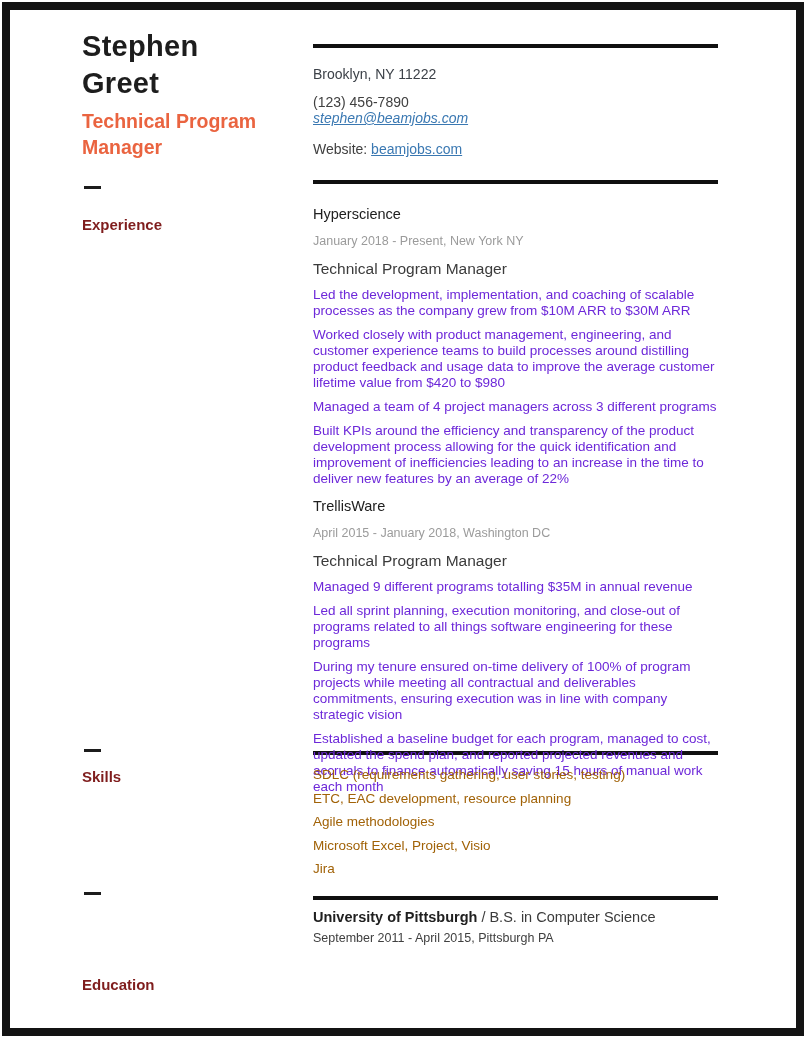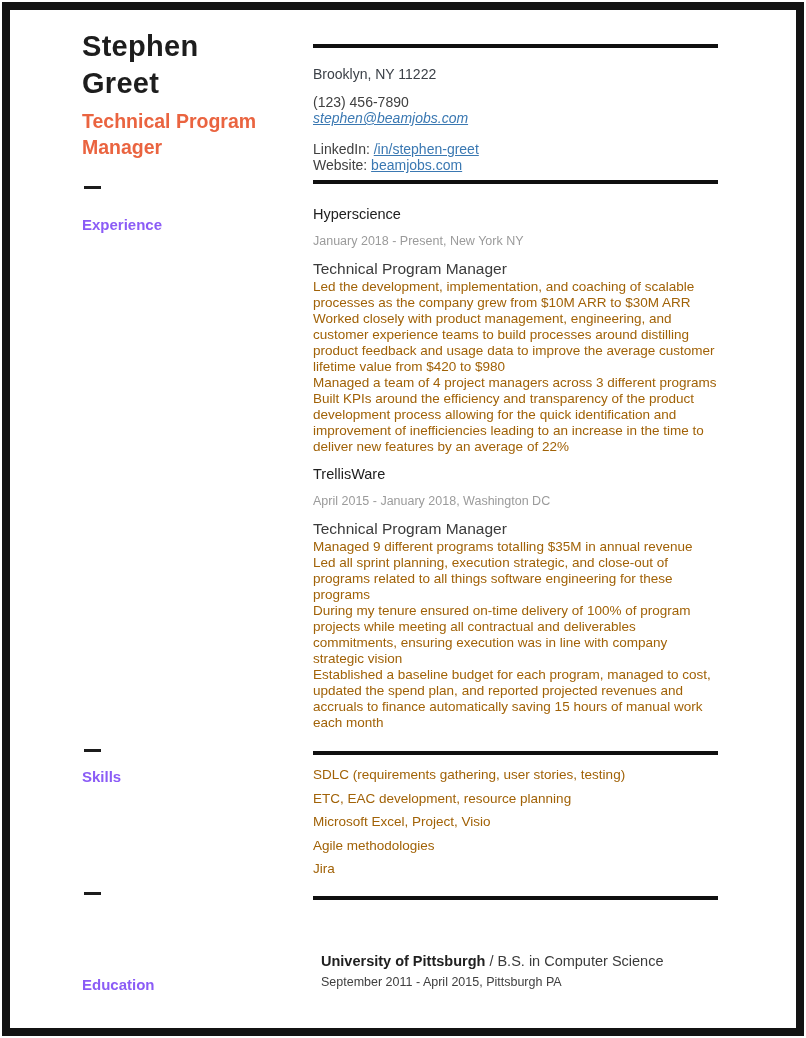--- a/index.html
+++ b/index.html
@@ -33,21 +33,21 @@
   }
   .side-dash {
     position: absolute; left: 84px; width: 17px; height: 3px;
     background: #1c1c1c;
   }
   .dash-exp { top: 186px; }
   .dash-skills { top: 749px; }
   .dash-edu { top: 892px; }
   .side-heading {
     position: absolute; left: 82px;
-    font-size: 15px; font-weight: bold; color: #8b5cf6;
+    font-size: 15px; font-weight: bold; color: #7f1d1d;
   }
   .h-exp { top: 216px; }
   .h-skills { top: 768px; }
   .h-edu { top: 950px; margin-top: 26px; }
 
   
   .rbar {
     position: absolute; left: 313px; width: 405px; height: 4px;
     background: #101010;
   }
@@ -73,32 +73,32 @@
   .company {
     font-size: 14.5px; font-weight: normal; color: #202020; line-height: 18px;
   }
   .job-meta {
     font-size: 12.5px; color: #9b9b9b; line-height: 16px; margin-top: 10px;
   }
   .role {
     font-size: 15.5px; color: #3b3b3b; line-height: 20px; margin-top: 10px;
   }
   .bullet {
-    font-size: 13.5px; line-height: 16px; color: #a16207; 
+    font-size: 13.5px; line-height: 16px; color: #6d28d9; margin-top: 8px;
   }
   .job + .job { margin-top: 10px; }
 
   .skills-list {
     position: absolute; left: 313px; top: 766px; width: 405px;
     font-size: 13.5px; color: #a16207;
   }
   .skills-list .skill { line-height: 17px; margin-bottom: 6.5px; }
 
   .education {
-    position: absolute; left: 321px; top: 908px; width: 405px; margin-top: 44px;
+    position: absolute; left: 313px; top: 908px; width: 405px;
   }
   .edu-line { font-size: 14.5px; color: #3b3b3b; line-height: 19px; }
   .edu-school { font-weight: bold; color: #202020; }
   .edu-meta { font-size: 12.5px; color: #404040; line-height: 16px; margin-top: 3px; }
 </style>
 </head>
 <body>
 
 <div class="canvas">
   <div class="frame"></div>
@@ -120,55 +120,51 @@
   <div class="rbar bar-3"></div>
   <div class="rbar bar-4"></div>
 
   <div class="contact">
     <div class="row gap-md">Brooklyn, NY 11222</div>
     <div class="row orange-text">(123) 456-7890</div>
     <div class="row gap-lg">
       <a class="link">stephen@beamjobs.com</a>
     </div>
     <div class="row">
-      <span class="orange-text">LinkedIn:</span>
-      <a class="link">/in/stephen-greet</a>
-    </div>
-    <div class="row">
       <span class="orange-text">Website:</span>
       <a class="link">beamjobs.com</a>
     </div>
   </div>
 
   <div class="experience">
     <div class="job">
       <div class="company">Hyperscience</div>
       <div class="job-meta">January 2018 - Present, New York NY</div>
       <div class="role">Technical Program Manager</div>
       <div class="bullet">Led the development, implementation, and coaching of scalable processes as the company grew from $10M ARR to $30M ARR</div>
       <div class="bullet">Worked closely with product management, engineering, and customer experience teams to build processes around distilling product feedback and usage data to improve the average customer lifetime value from $420 to $980</div>
       <div class="bullet">Managed a team of 4 project managers across 3 different programs</div>
       <div class="bullet">Built KPIs around the efficiency and transparency of the product development process allowing for the quick identification and improvement of inefficiencies leading to an increase in the time to deliver new features by an average of 22%</div>
     </div>
     <div class="job">
       <div class="company">TrellisWare</div>
       <div class="job-meta">April 2015 - January 2018,  Washington DC</div>
       <div class="role">Technical Program Manager</div>
       <div class="bullet">Managed 9 different programs totalling $35M in annual revenue</div>
-      <div class="bullet">Led all sprint planning, execution strategic, and close-out of programs related to all things software engineering for these programs</div>
+      <div class="bullet">Led all sprint planning, execution monitoring, and close-out of programs related to all things software engineering for these programs</div>
       <div class="bullet">During my tenure ensured on-time delivery of 100% of program projects while meeting all contractual and deliverables commitments, ensuring execution was in line with company strategic vision</div>
       <div class="bullet">Established a baseline budget for each program, managed to cost, updated the spend plan, and reported projected revenues and accruals to finance automatically saving 15 hours of manual work each month</div>
     </div>
   </div>
 
   <div class="skills-list">
     <div class="skill">SDLC (requirements gathering, user stories, testing)</div>
     <div class="skill">ETC, EAC development, resource planning</div>
+    <div class="skill">Agile methodologies</div>
     <div class="skill">Microsoft Excel, Project, Visio</div>
-    <div class="skill">Agile methodologies</div>
     <div class="skill">Jira</div>
   </div>
 
   <div class="education">
     <div class="edu-line">
       <span class="edu-school">University of Pittsburgh</span>
       <span>/</span>
       <span>B.S. in Computer Science</span>
     </div>
     <div class="edu-meta">September 2011 - April 2015, Pittsburgh PA</div>

